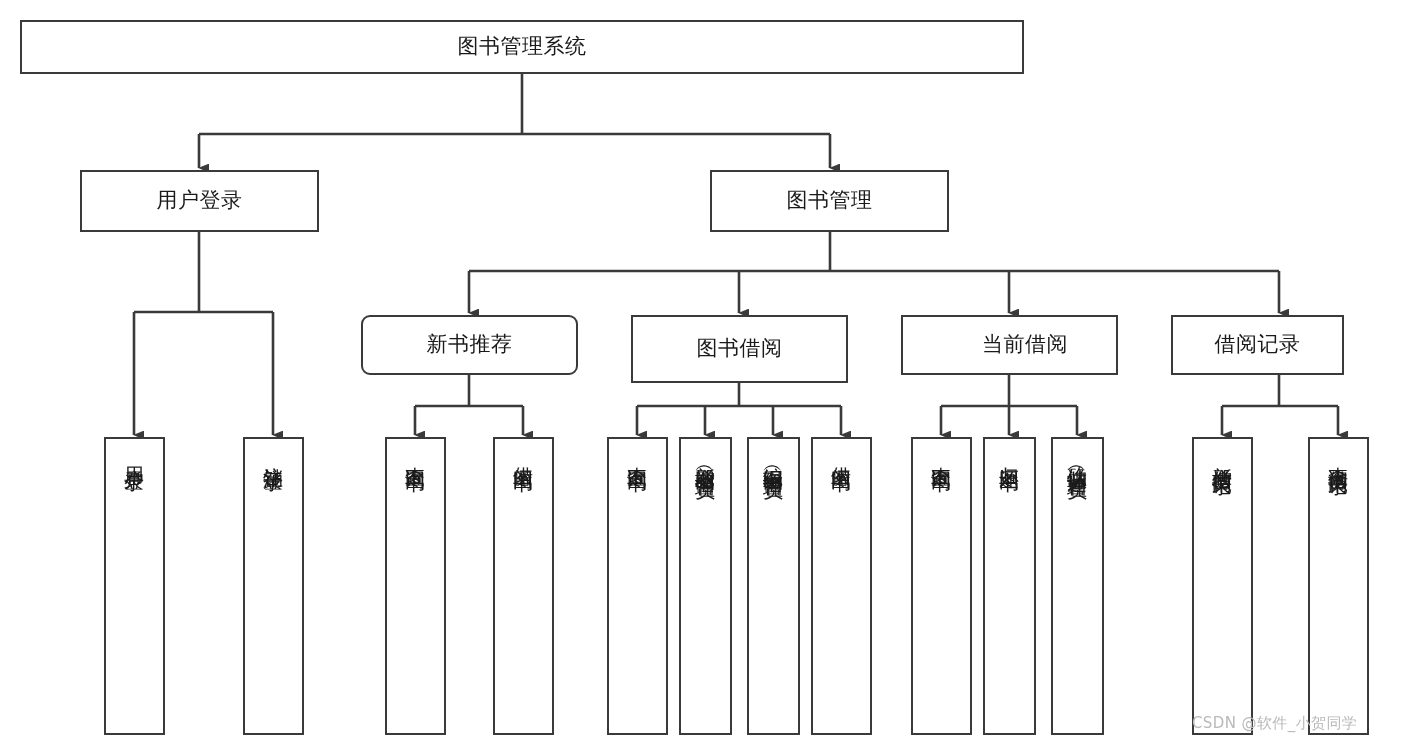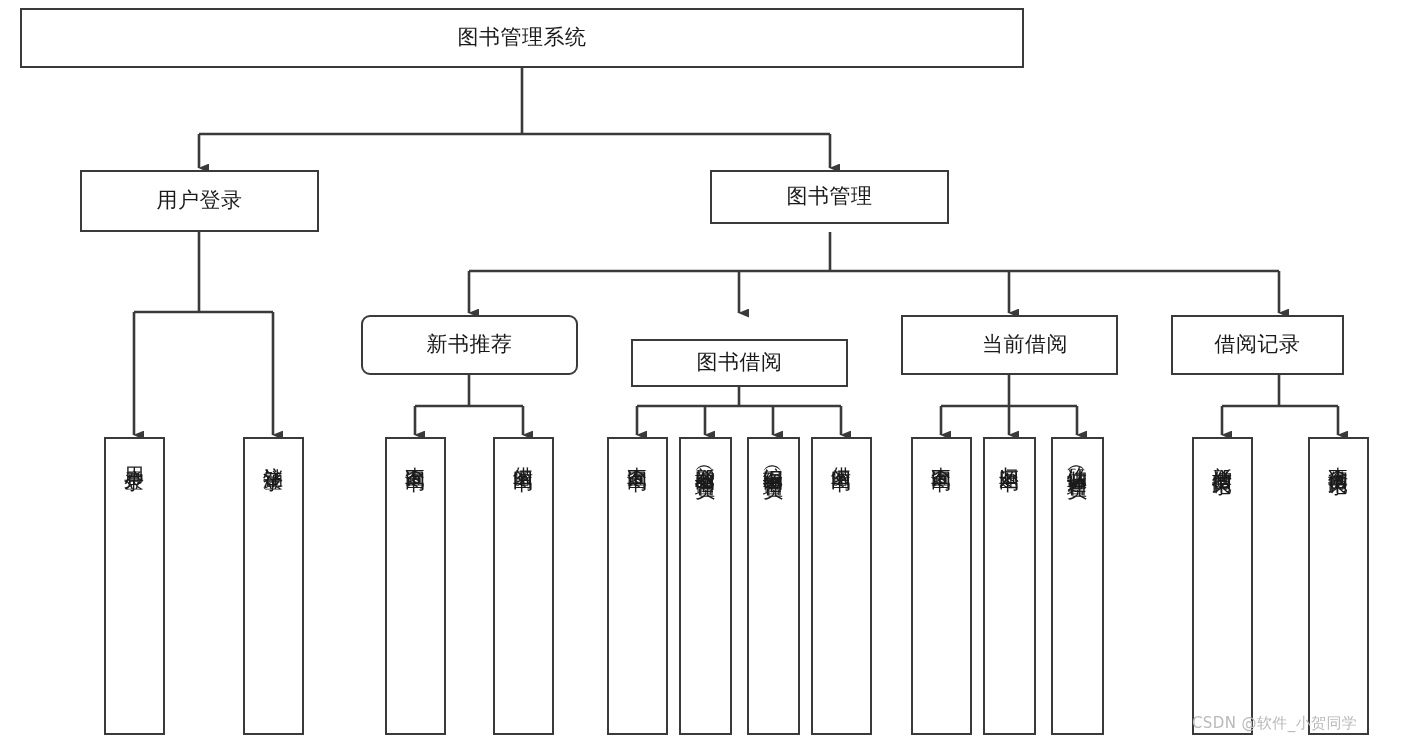--- a/index.html
+++ b/index.html
@@ -116,37 +116,37 @@
       <path d="M 1009,406 L 1009,435" marker-end="url(#arrowhead)"></path>
       <path d="M 1077,406 L 1077,435" marker-end="url(#arrowhead)"></path>
 
       <path d="M 1279,375 L 1279,406"></path>
       <path d="M 1222,406 L 1338,406"></path>
       <path d="M 1222,406 L 1222,435" marker-end="url(#arrowhead)"></path>
       <path d="M 1338,406 L 1338,435" marker-end="url(#arrowhead)"></path>
     </g>
   </svg>
 
-  <div class="node h-node" style="left:20px; top:8px; width:1004px; height:60px;">
+  <div class="node h-node" style="left:20px; top:20px; width:1004px; height:54px;">
     <span class="node-label">图书管理系统</span>
   </div>
 
   <div class="node h-node" style="left:80px; top:170px; width:239px; height:62px;">
     <span class="node-label">用户登录</span>
   </div>
 
-  <div class="node h-node" style="left:710px; top:170px; width:239px; height:54px;">
+  <div class="node h-node" style="left:710px; top:170px; width:239px; height:62px;">
     <span class="node-label">图书管理</span>
   </div>
 
   <div class="node h-node" style="left:361px; top:315px; width:217px; height:60px;border-radius:9px;">
     <span class="node-label">新书推荐</span>
   </div>
 
-  <div class="node h-node" style="left:631px; top:315px; width:217px; height:48px;margin-top:24px;">
+  <div class="node h-node" style="left:631px; top:315px; width:217px; height:68px;">
     <span class="node-label">图书借阅</span>
   </div>
 
   <div class="node h-node" style="left:901px; top:315px; width:217px; height:60px;padding-left:31px;">
     <span class="node-label">当前借阅</span>
   </div>
 
   <div class="node h-node" style="left:1171px; top:315px; width:173px; height:60px;">
     <span class="node-label">借阅记录</span>
   </div>

